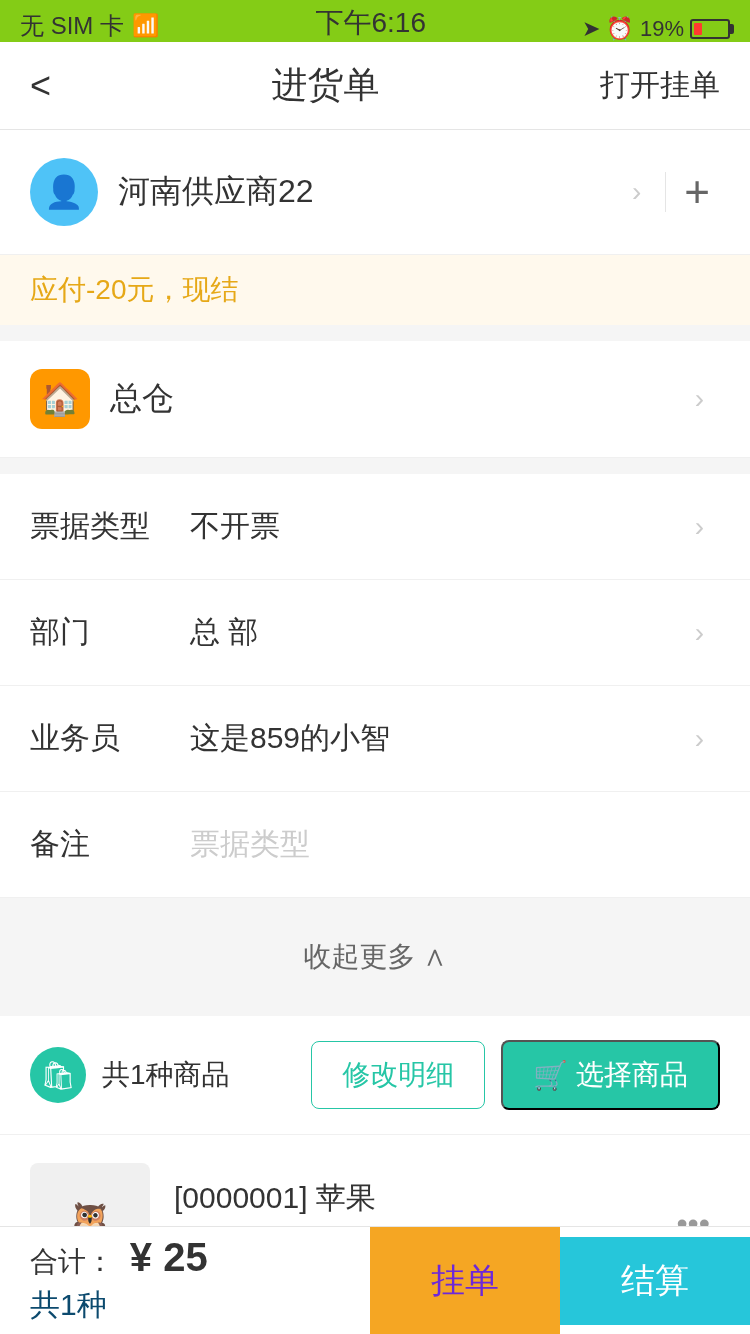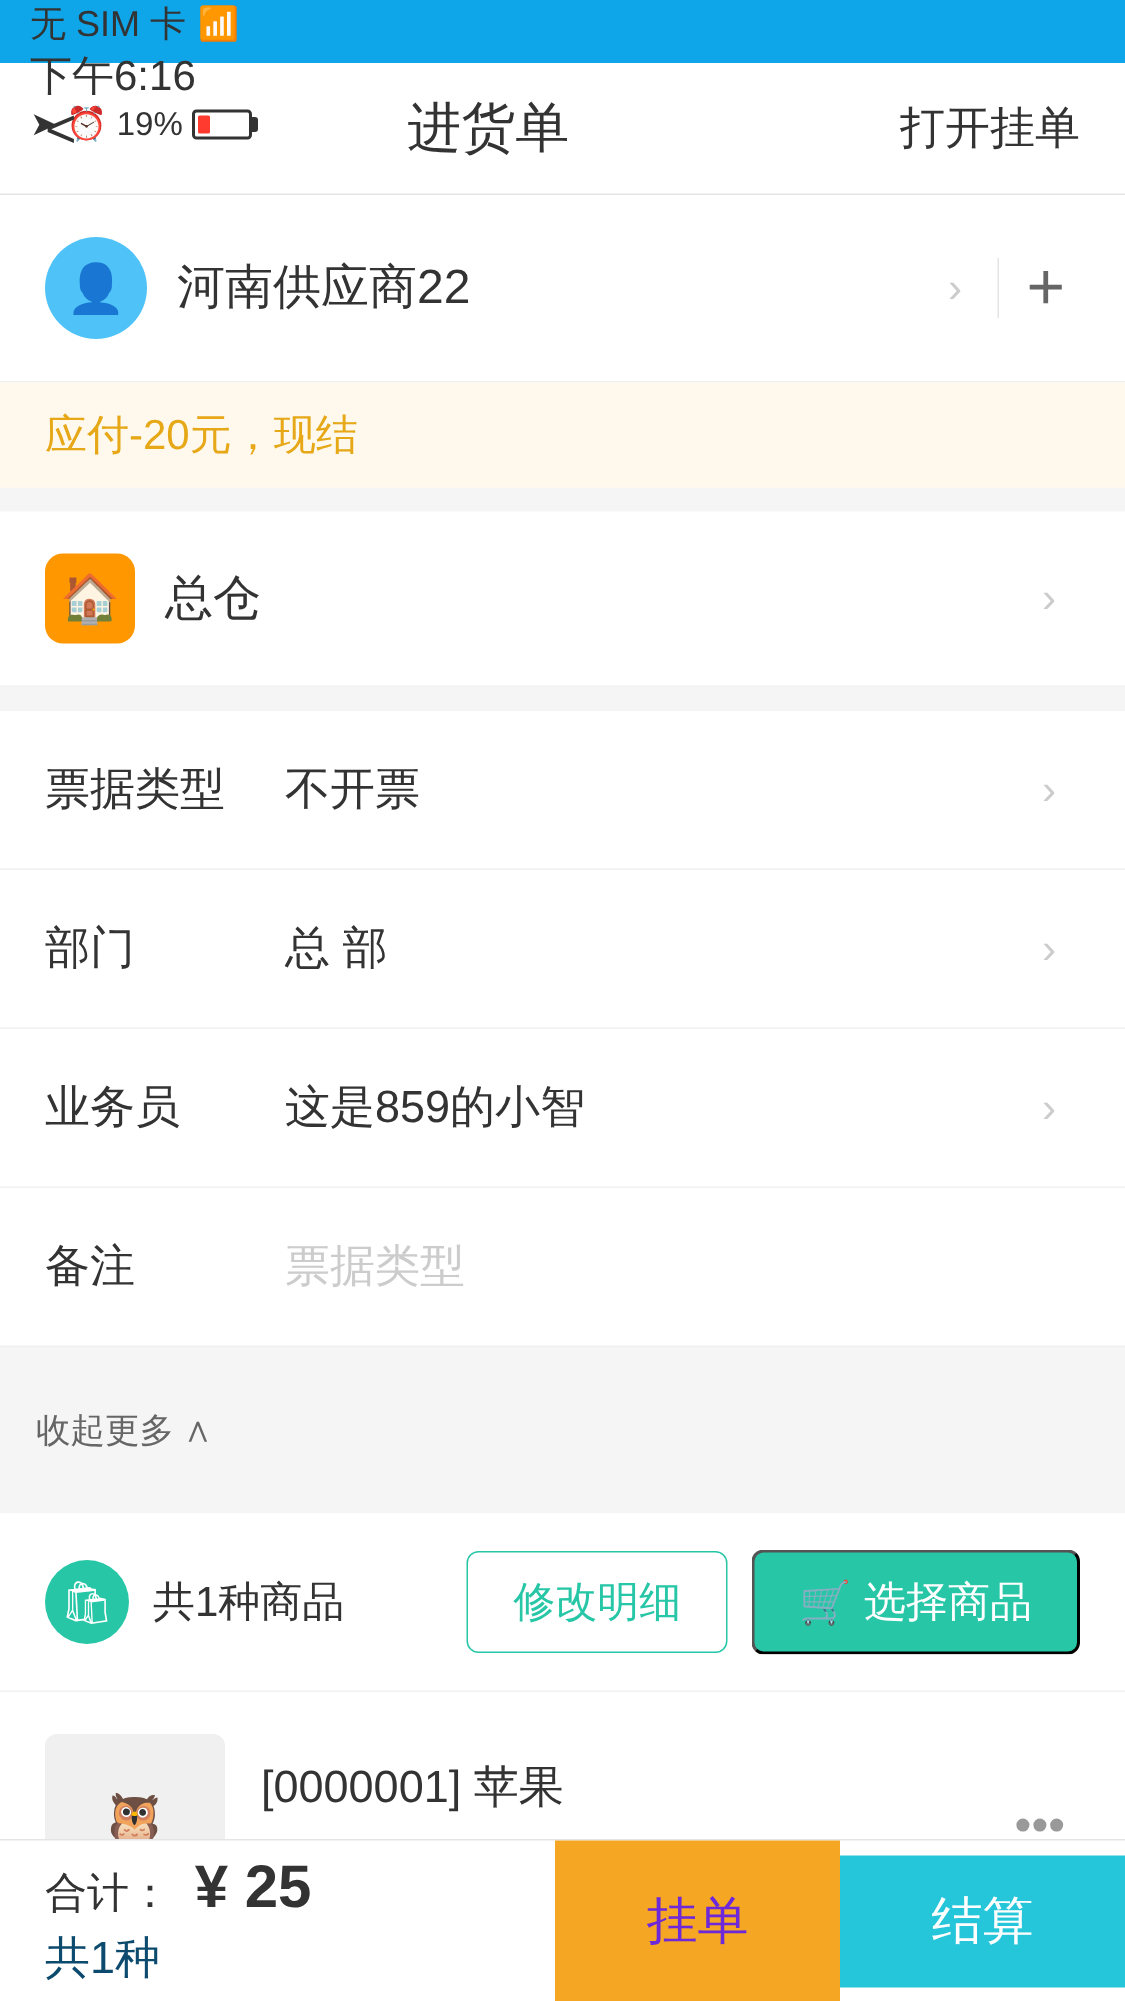--- a/index.html
+++ b/index.html
@@ -8,29 +8,28 @@
       font-family: -apple-system, "PingFang SC", "Helvetica Neue", sans-serif;
       background: #f5f5f5;
       width: 750px;
       min-height: 1334px;
       font-size: 28px;
       color: #333;
     }
 
     
     .status-bar {
-      background: #0ea5e9;
+      background: #84cc16;
       height: 42px;
       display: flex;
-      align-items: flex-start;
+      align-items: flex-end;
       justify-content: space-between;
       padding: 0 20px;
       font-size: 24px;
       color: #333;
-      flex-direction: column;
     }
     .status-left { display: flex; align-items: center; gap: 8px; }
     .status-center { font-size: 28px; font-weight: 500; }
     .status-right { display: flex; align-items: center; gap: 6px; font-size: 22px; }
     .battery {
       width: 40px; height: 20px; border: 2px solid #333; border-radius: 3px;
       position: relative; display: inline-flex; align-items: center; padding: 2px;
     }
     .battery::after {
       content: ''; position: absolute; right: -6px; top: 50%; transform: translateY(-50%);
@@ -156,22 +155,23 @@
     }
     .warehouse-name {
       flex: 1;
       font-size: 32px;
       color: #333;
     }
 
     
     .collapse-row {
       background: #f5f5f5;
+      text-align: center;
       padding: 24px;
-      font-size: 23px;
+      font-size: 28px;
       color: #666;
     }
 
     
     .product-header {
       display: flex;
       align-items: center;
       padding: 24px 30px;
       background: #fff;
       border-bottom: 1px solid #f0f0f0;

